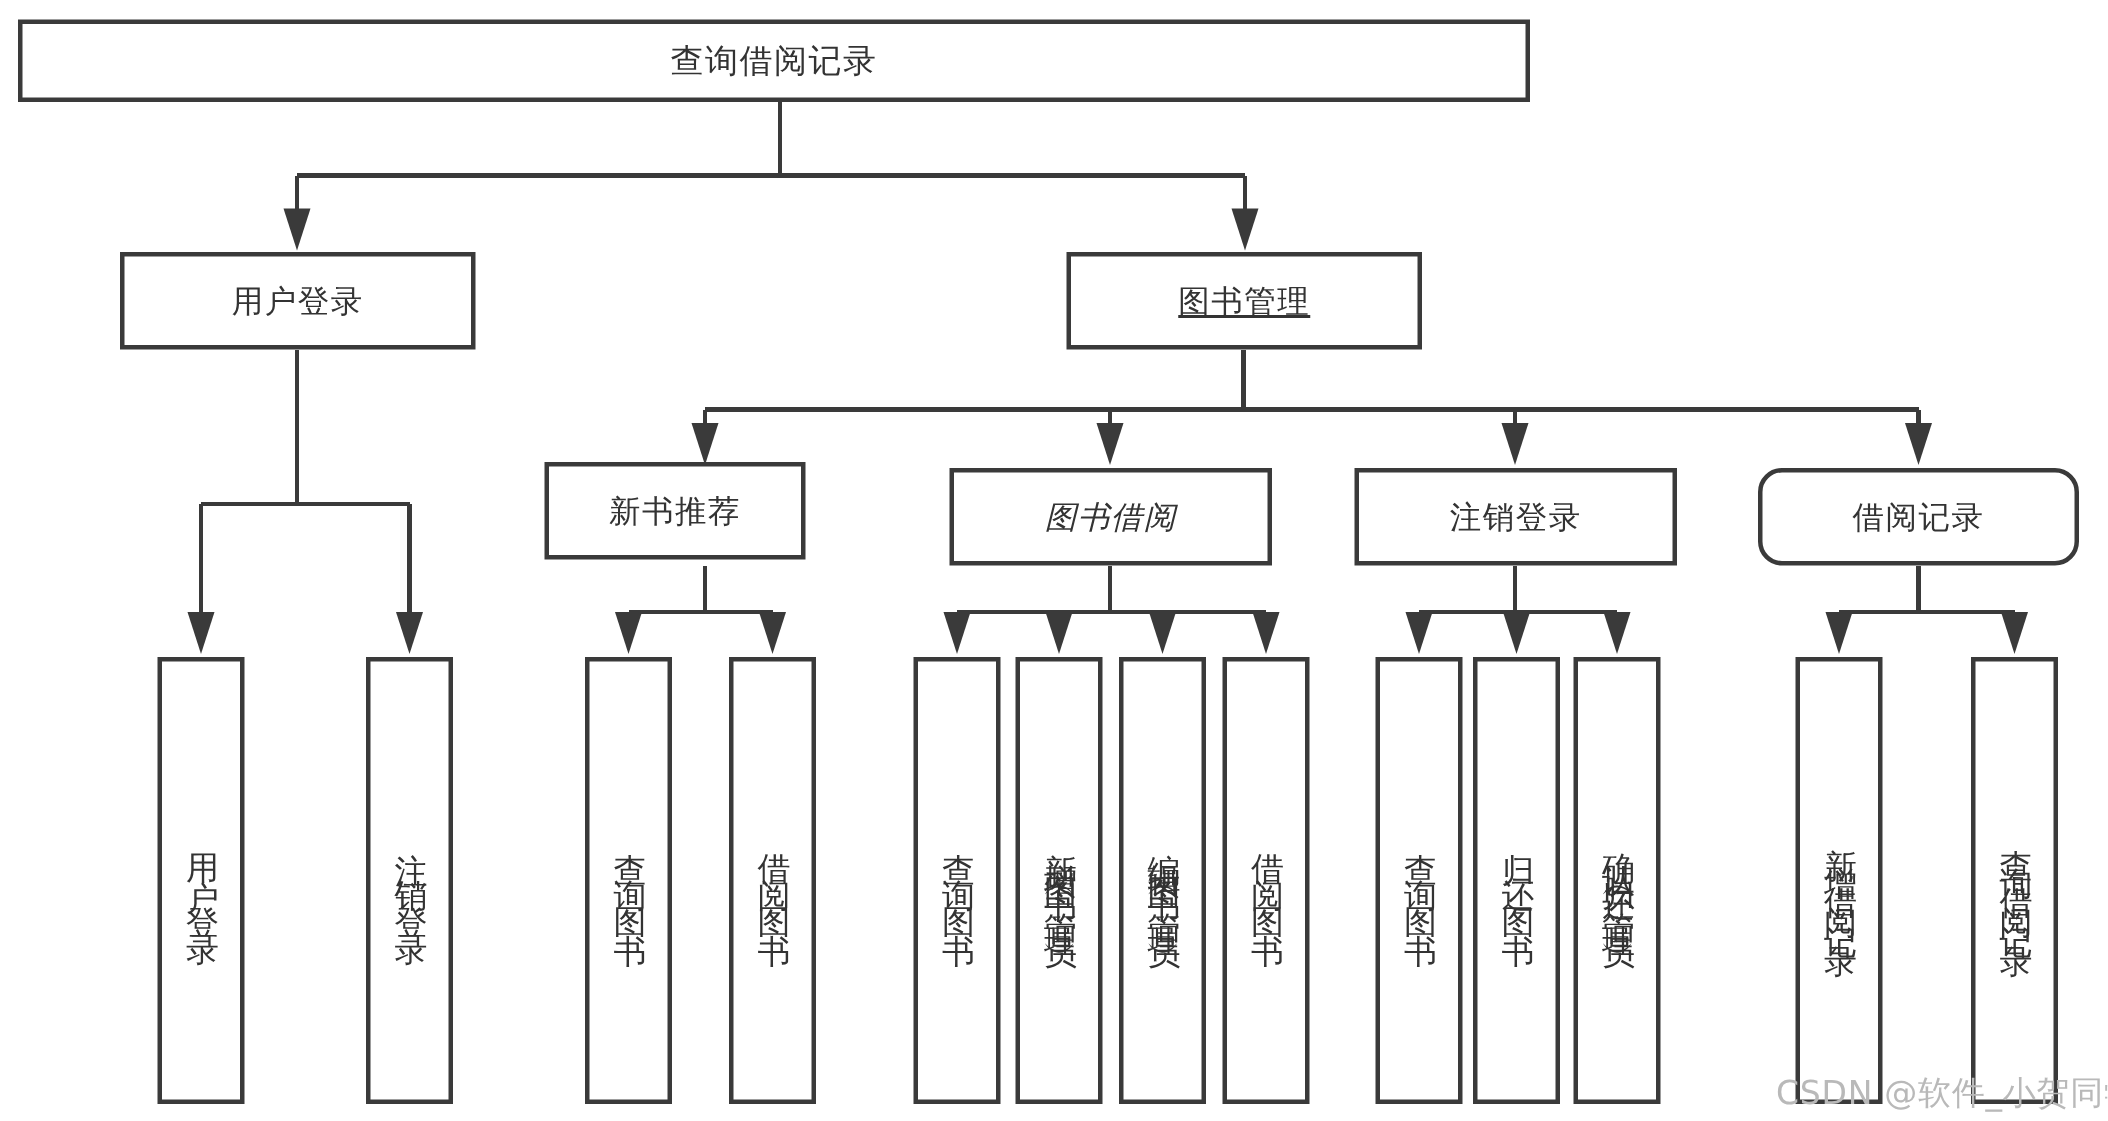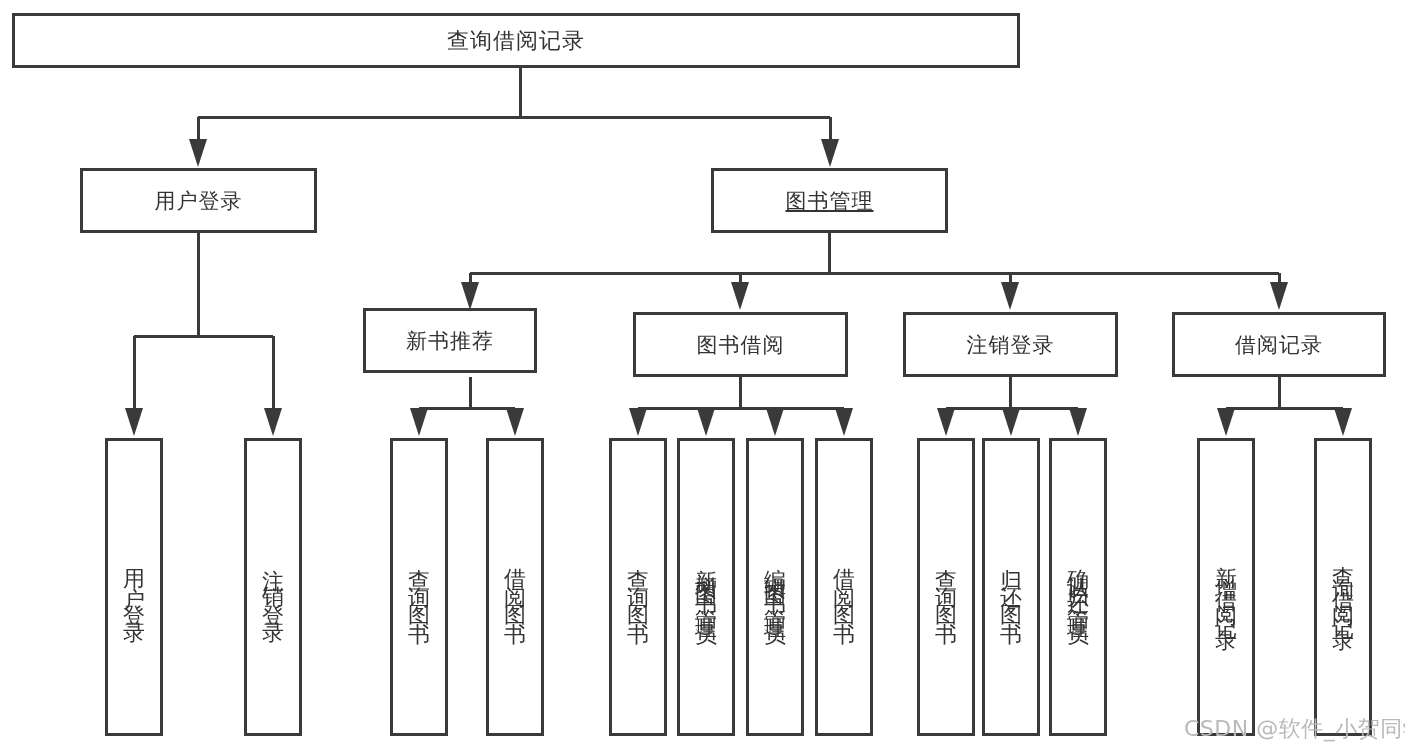--- a/index.html
+++ b/index.html
@@ -134,27 +134,27 @@
   <div class="node h-node" style="left:80px; top:168px; width:237px; height:65px;">
     <span>用户登录</span>
   </div>
   <div class="node h-node" style="left:711px; top:168px; width:237px; height:65px;text-decoration:underline;">
     <span>图书管理</span>
   </div>
 
   <div class="node h-node" style="left:363px; top:308px; width:174px; height:65px;">
     <span>新书推荐</span>
   </div>
-  <div class="node h-node" style="left:633px; top:312px; width:215px; height:65px;">
+  <div class="node h-node" style="left:633px; top:312px; width:215px; height:65px;font-style:italic;">
     <span>图书借阅</span>
   </div>
   <div class="node h-node" style="left:903px; top:312px; width:215px; height:65px;">
     <span>注销登录</span>
   </div>
-  <div class="node h-node" style="left:1172px; top:312px; width:214px; height:65px;">
+  <div class="node h-node" style="left:1172px; top:312px; width:214px; height:65px;border-radius:16px;">
     <span>借阅记录</span>
   </div>
 
   <div class="node v-node v4" style="left:105px; top:438px; width:58px; height:298px;">
     <span>用户登录</span>
   </div>
   <div class="node v-node v4" style="left:244px; top:438px; width:58px; height:298px;">
     <span>注销登录</span>
   </div>
 

